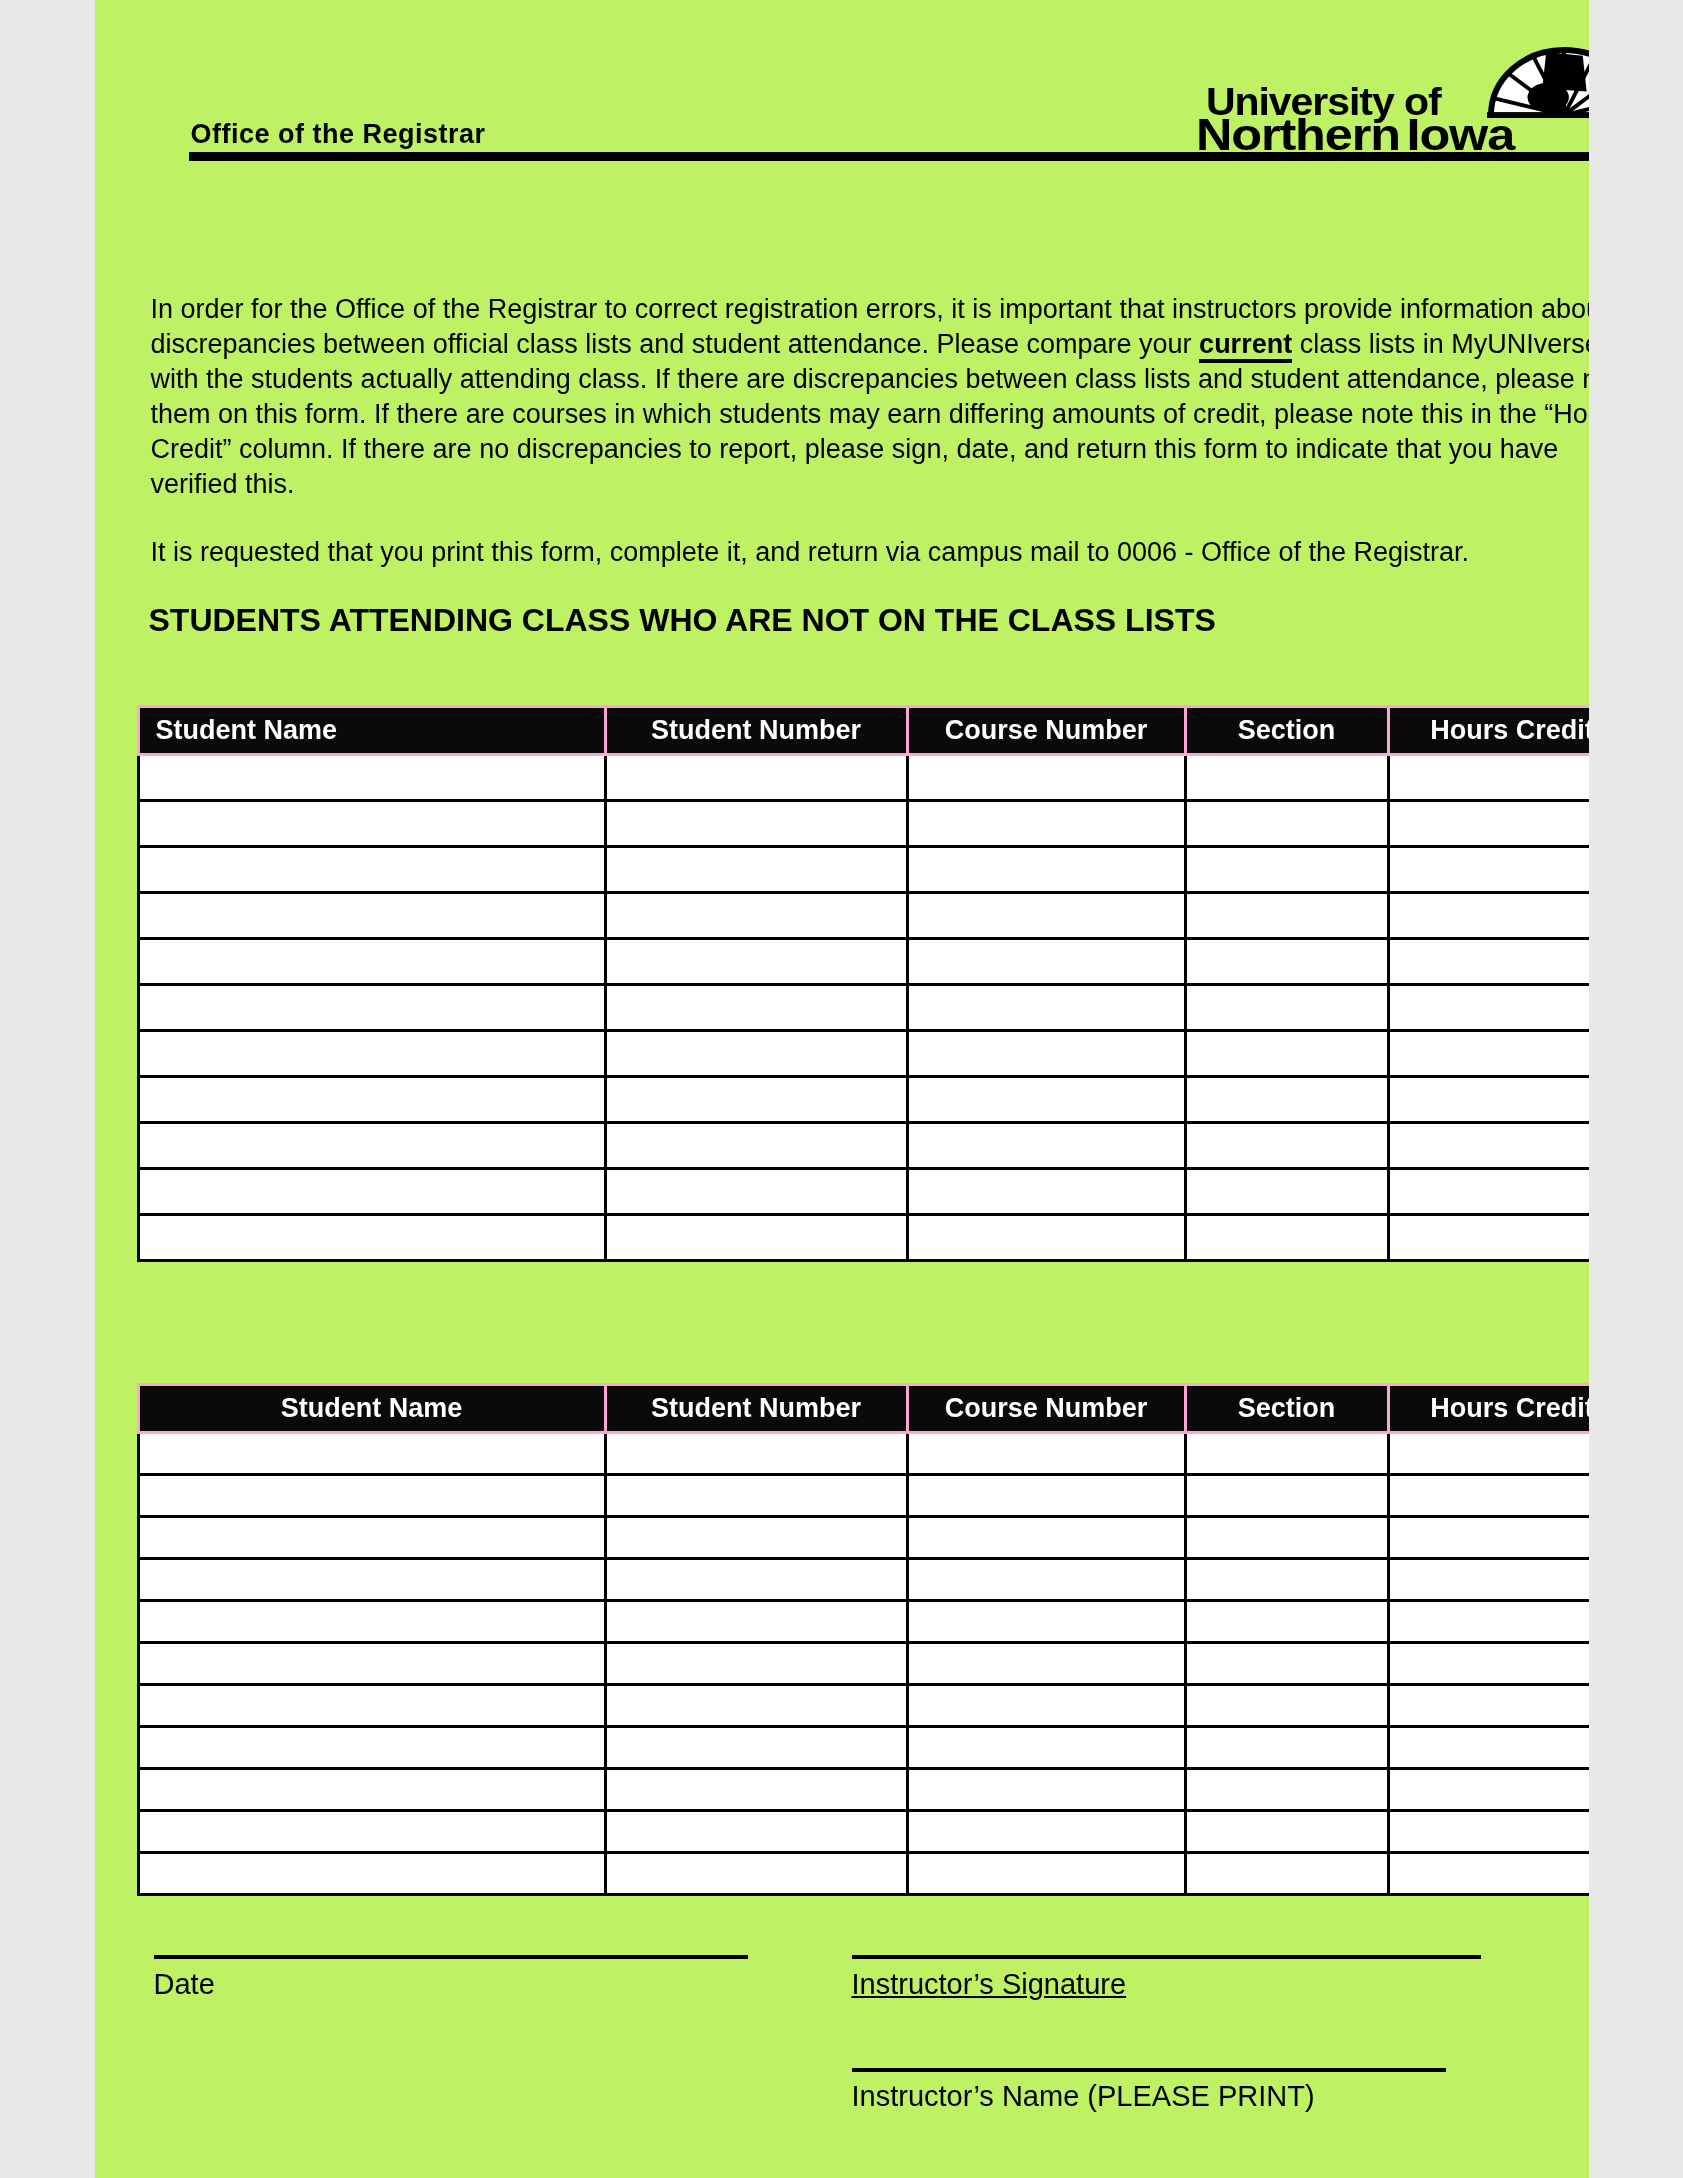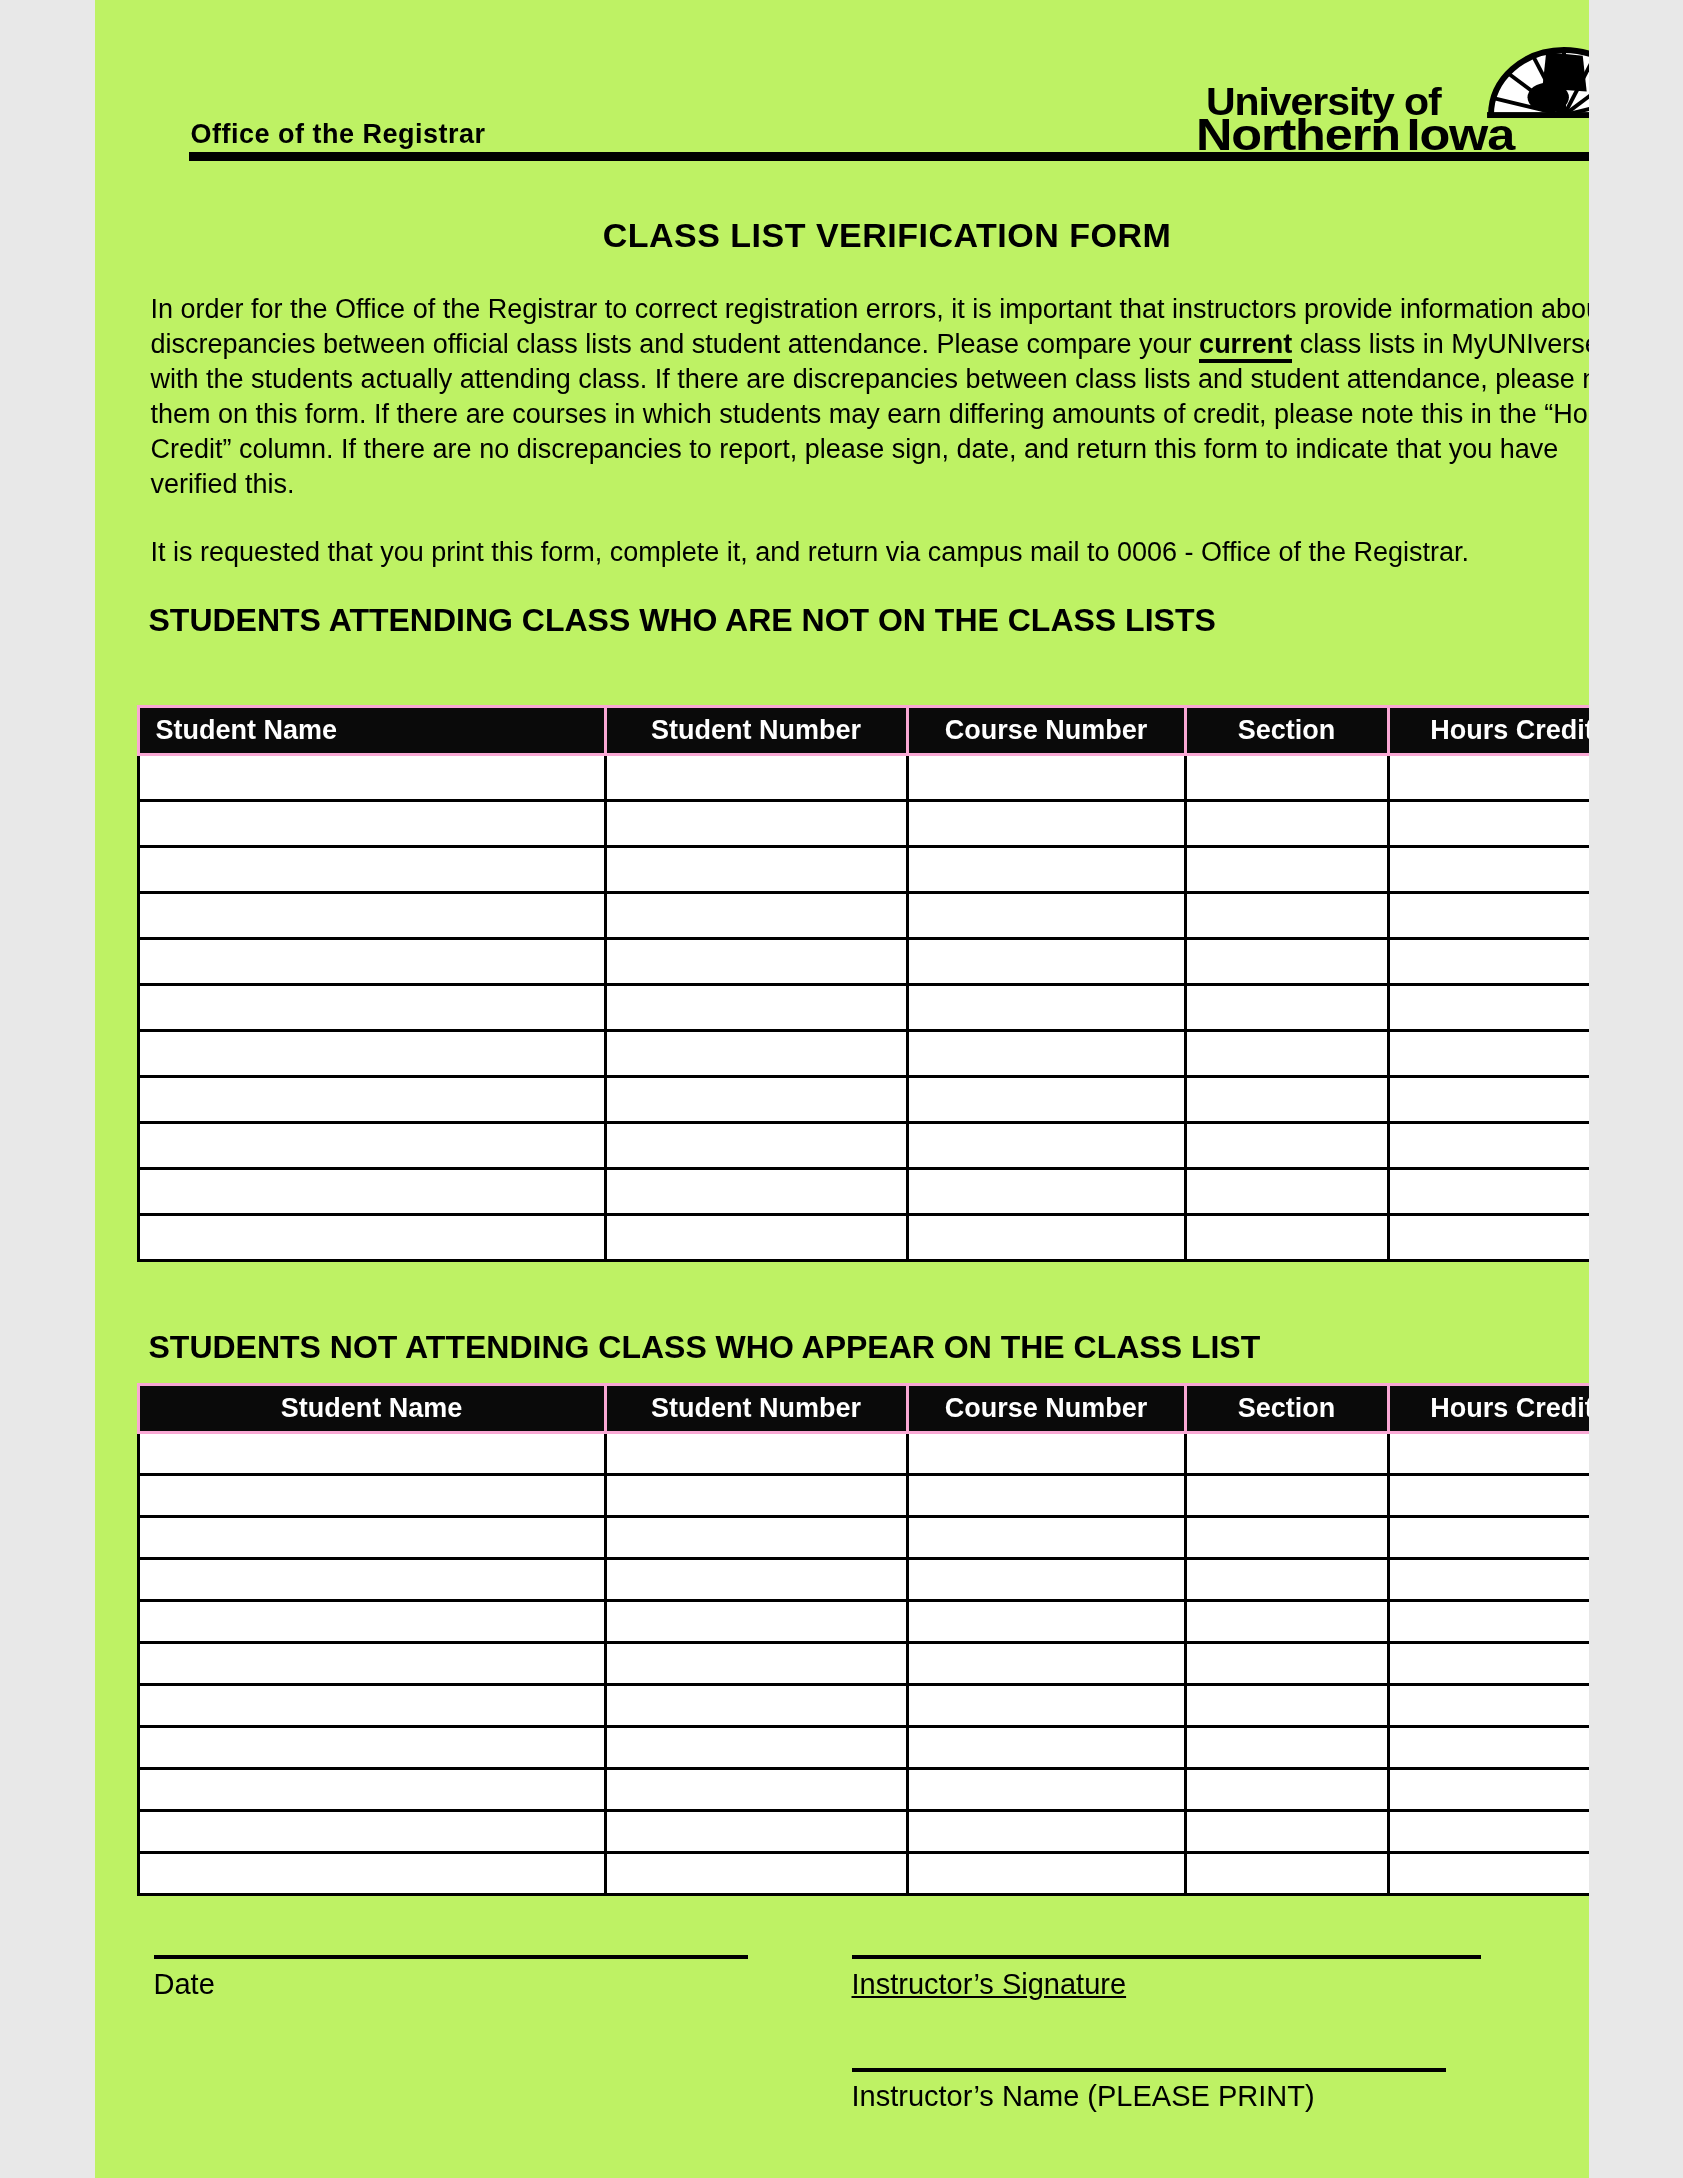--- a/index.html
+++ b/index.html
@@ -128,21 +128,20 @@
       <line x1="78" y1="70" x2="21.3" y2="27.6"></line>
       <line x1="78" y1="70" x2="6.5" y2="52.9"></line>
     </g>
     <polygon points="60,6 97,10 101,46 56,43" fill="#000"></polygon>
     <ellipse cx="62" cy="52" rx="21" ry="15" fill="#000"></ellipse>
     <path d="M 4 70 A 74 66 0 0 1 152 70" fill="none" stroke="#000" stroke-width="6"></path>
     <rect x="0" y="67" width="156" height="6" fill="#000"></rect>
   </svg>
   <div class="logo-ni"><span>Northern</span><span class="iowa">Iowa</span></div>
 
-  <h1 class="title">CLASS LIST VERIFICATION FORM</h1>
 
   <p class="intro-p1"><span>In order for the Office of the Registrar to correct registration errors, it is important that instructors provide information about discrepancies between official class lists and student attendance.  Please compare your </span><span class="bold-u">current</span><span> class lists in MyUNIverse with the students actually attending class.  If there are discrepancies between class lists and student attendance, please note them on this form.  If there are courses in which students may earn differing amounts of credit, please note this in the “Hours Credit” column.  If there are no discrepancies to report, please sign, date, and return this form to indicate that you have verified this.</span></p>
   <p class="intro-p2">It is requested that you print this form, complete it, and return via campus mail to 0006 - Office of the Registrar.</p>
 
   <h2 class="sec-heading sec1-heading">STUDENTS ATTENDING CLASS WHO ARE NOT ON THE CLASS LISTS</h2>
 
   <table class="form-table table-1">
     <colgroup>
         <col class="c1">
         <col class="c2">
@@ -233,21 +232,20 @@
         <tr>
           <td></td>
           <td></td>
           <td></td>
           <td></td>
           <td></td>
         </tr>
       </tbody>
   </table>
 
-  <h2 class="sec-heading sec2-heading">STUDENTS NOT ATTENDING CLASS WHO APPEAR ON THE CLASS LIST</h2>
 
   <table class="form-table table-2">
     <colgroup>
         <col class="c1">
         <col class="c2">
         <col class="c3">
         <col class="c4">
         <col class="c5">
       </colgroup>
     <thead>

